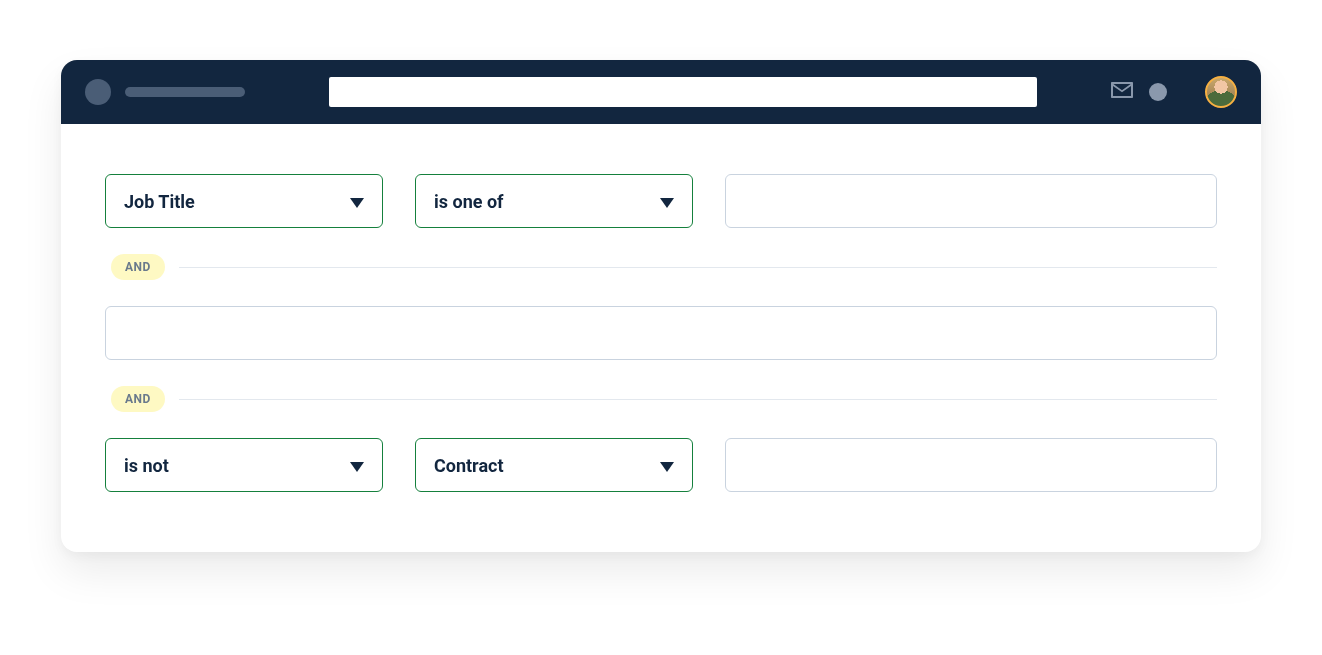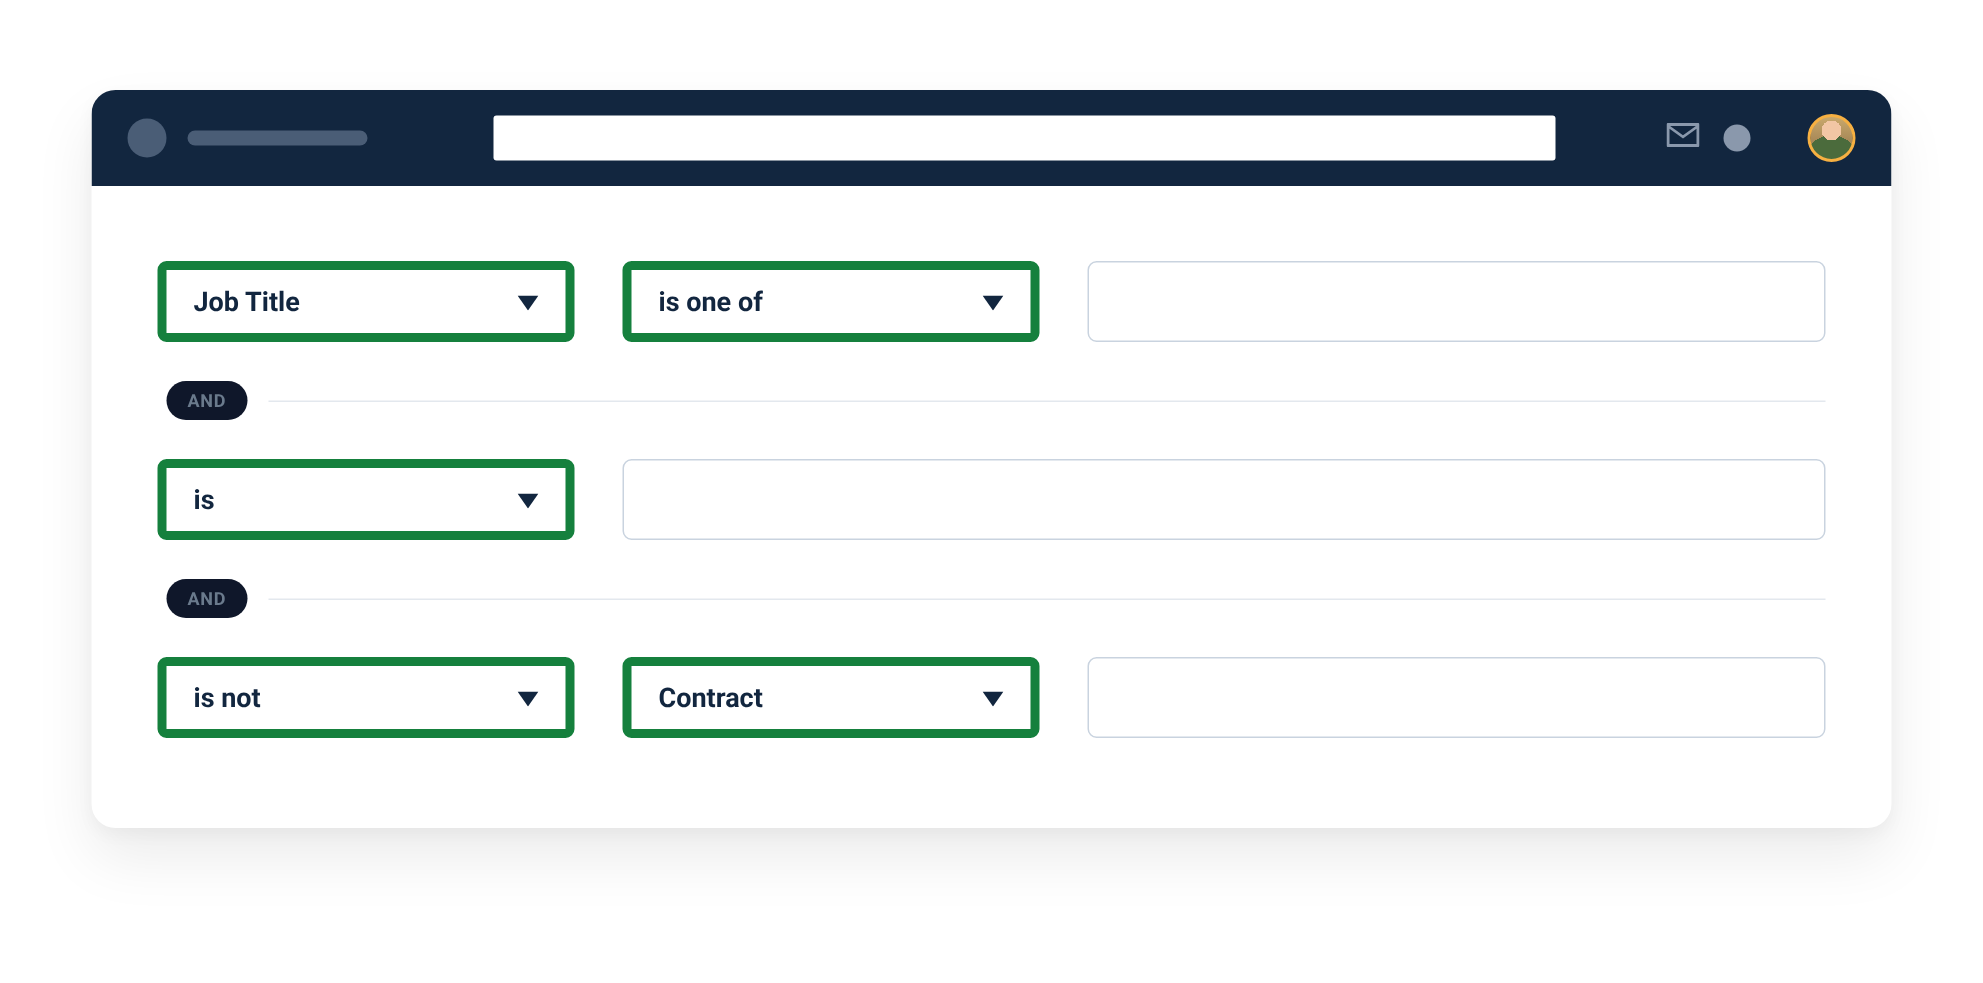--- a/index.html
+++ b/index.html
@@ -70,21 +70,21 @@
   .content {
     padding: 50px 44px 60px 44px;
   }
   .row {
     display: flex;
     gap: 32px;
     align-items: center;
   }
   .select {
     height: 54px;
-    border: 6px solid #15803d;
+    border: 1px solid #15803d;
     border-radius: 6px;
     display: flex;
     align-items: center;
     justify-content: space-between;
     padding: 0 18px;
     font-weight: 700;
     font-size: 18px;
     color: #12263f;
     background: #fff;
     cursor: pointer;
@@ -102,21 +102,21 @@
     color: #12263f;
   }
   .caret svg { fill: #12263f; }
   .connector {
     display: flex;
     align-items: center;
     margin: 26px 0;
     gap: 0;
   }
   .pill {
-    background: #0f172a;
+    background: #fef9c3;
     color: #6a7a8c;
     font-size: 12px;
     font-weight: 700;
     letter-spacing: 0.5px;
     padding: 6px 14px;
     border-radius: 14px;
     margin-left: 6px;
   }
   .line {
     flex: 1;
@@ -176,28 +176,20 @@
       </div>
       <input class="valuebox" type="text" value="" style="">
     </div>
 
     <div class="connector">
       <span class="pill">AND</span>
       <span class="line"></span>
     </div>
 
     <div class="row">
-      <div class="select op">
-        <span>is</span>
-        <span class="caret">
-          <svg width="14" height="10" viewBox="0 0 14 10">
-              <path d="M0 0h14L7 10z"></path>
-            </svg>
-        </span>
-      </div>
       <input class="valuebox" type="text" value="" style="">
     </div>
 
     <div class="connector">
       <span class="pill">AND</span>
       <span class="line"></span>
     </div>
 
     <div class="row">
       <div class="select op">

